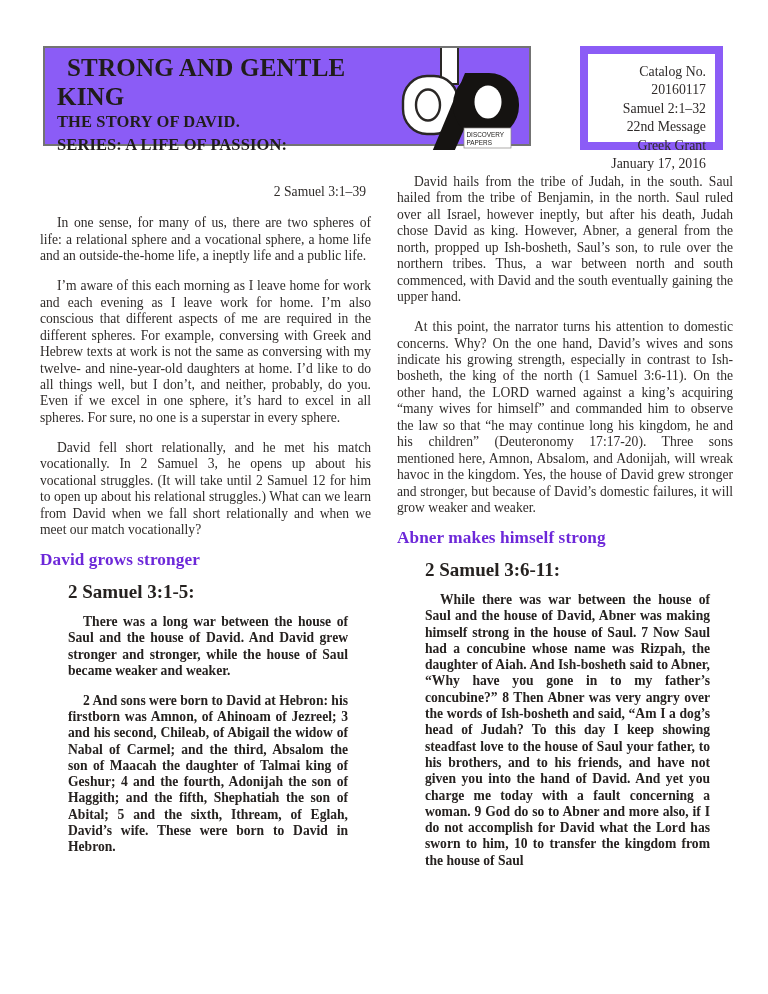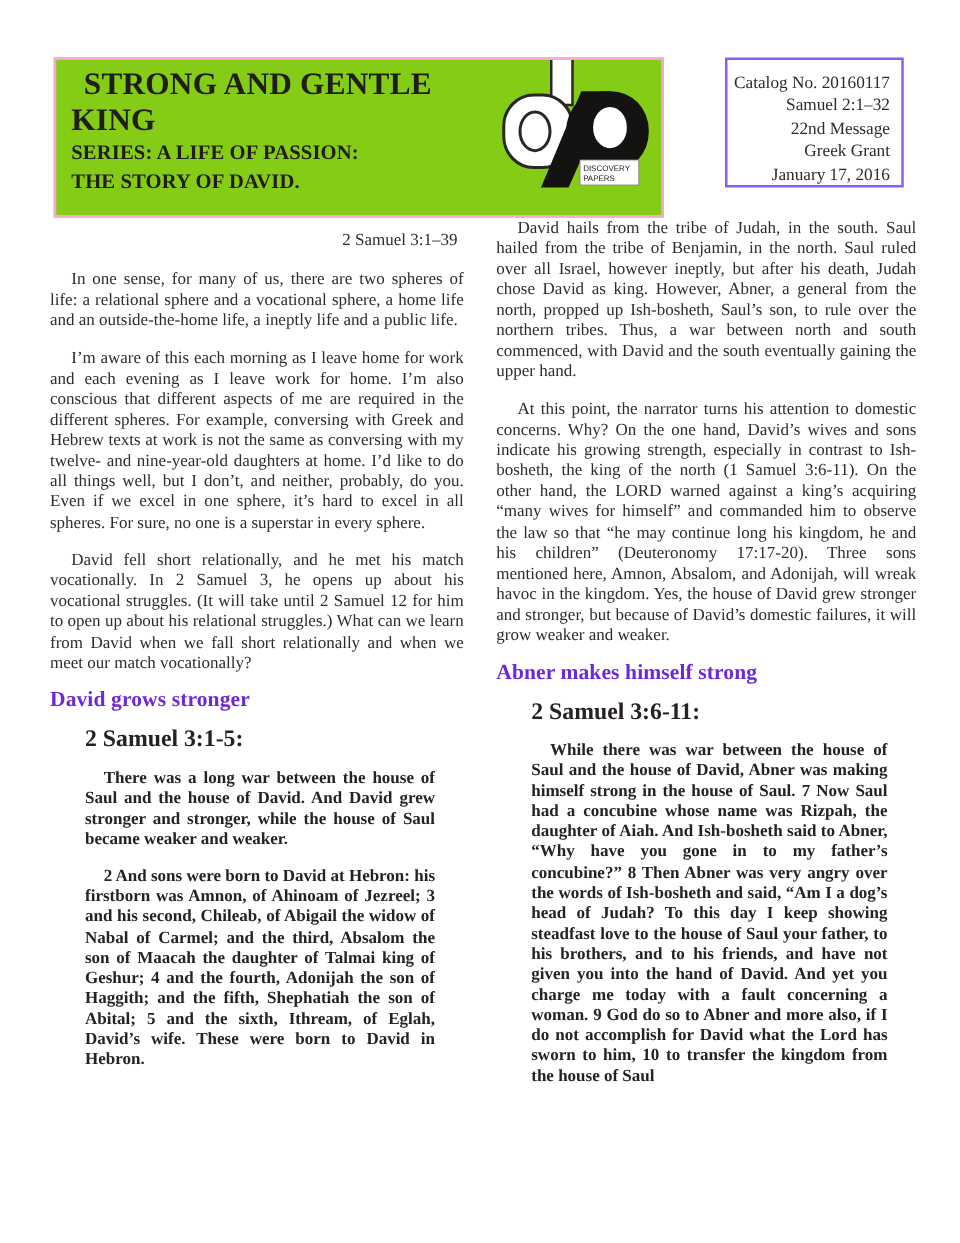--- a/index.html
+++ b/index.html
@@ -7,34 +7,34 @@
   .page {
     position:relative;
     width:768px; height:994px;
     background:#ffffff;
     font-family:"Liberation Serif","DejaVu Serif",serif;
     overflow:hidden;
   }
   
   .header-box {
     position:absolute; left:43px; top:46px;
-    width:488px; height:128px;
-    border:2px solid #f9a8d4;
-    background:#84cc16;
+    width:488px; height:100px;
+    border:2px solid #737373;
+    background:#8b5cf6;
   }
   .title-wrap { position:absolute; left:12px; top:5px; width:355px; color:#201d1b; }
   .title-line { display:block; font-size:25px; font-weight:700; line-height:29px; letter-spacing:0.2px; }
   .title-line.first { text-indent:10px; }
   .series-line { display:block; font-size:16.5px; font-weight:700; line-height:22.5px; letter-spacing:0.1px; }
   .logo { position:absolute; right:4px; top:0; width:124px; height:102px; }
   
   .catalog-box {
     position:absolute; left:580px; top:46px;
     width:143px; height:104px;
-    border:2px solid #8b5cf6;
+    border:8px solid #8b5cf6;
     padding:9px 9px 0 4px;
     text-align:right;
     font-size:13.8px; line-height:18.4px;
     color:#2e2a29;
     background:#fff;
   }
   
   .col {
     position:absolute;
     font-size:13.6px; line-height:16.45px;
@@ -59,22 +59,22 @@
 </style>
 </head>
 <body>
 
 <div class="page">
 
   <div class="header-box">
     <div class="title-wrap">
       <span class="title-line first">STRONG AND GENTLE</span>
       <span class="title-line">KING</span>
+      <span class="series-line">THE STORY OF DAVID.</span>
       <span class="series-line">SERIES: A LIFE OF PASSION:</span>
-      <span class="series-line">THE STORY OF DAVID.</span>
     </div>
     <svg class="logo" viewBox="0 0 124 102" aria-hidden="true">
 
       <rect x="40" y="-3" width="17" height="39" fill="#ffffff" stroke="#2a2725" stroke-width="2"></rect>
 
       <rect x="2" y="28" width="55" height="58" rx="24" ry="25" fill="#ffffff" stroke="#2a2725" stroke-width="2.4"></rect>
 
       <ellipse cx="27" cy="57" rx="12" ry="15.5" fill="#ffffff" stroke="#2a2725" stroke-width="2.4"></ellipse>
 
       <polygon points="64,25 88,25 53,104 31,104" fill="#151311"></polygon>

